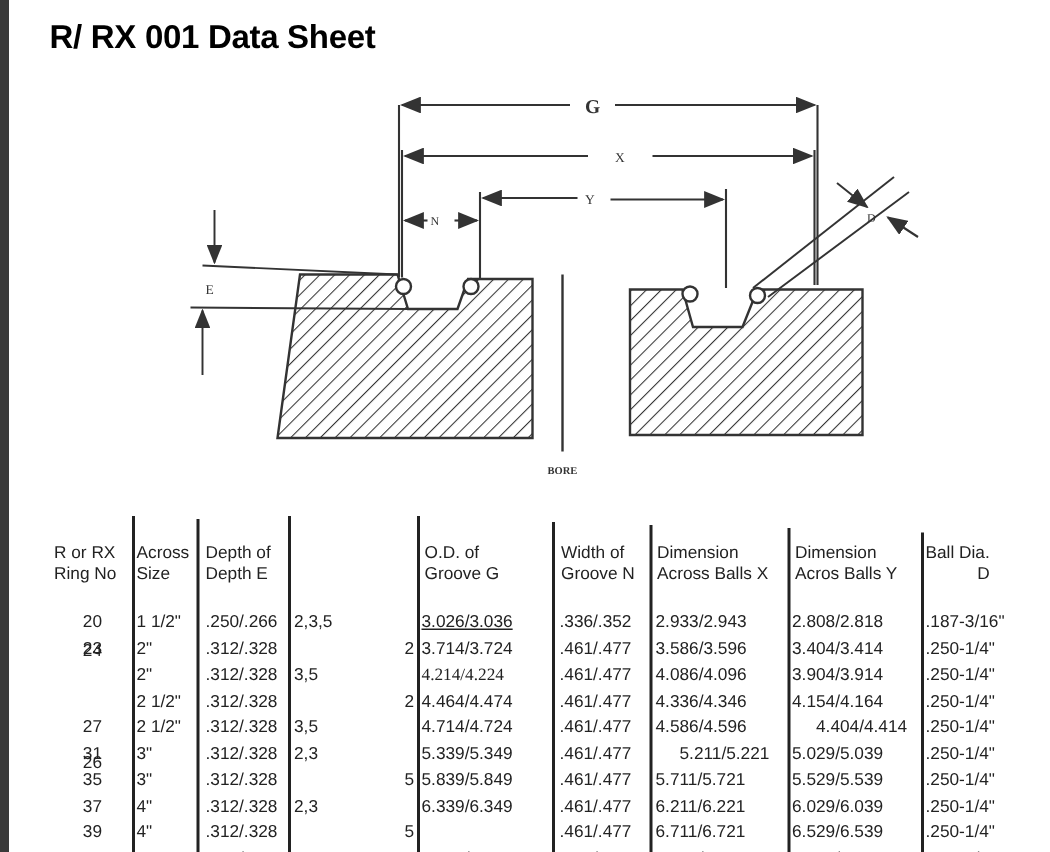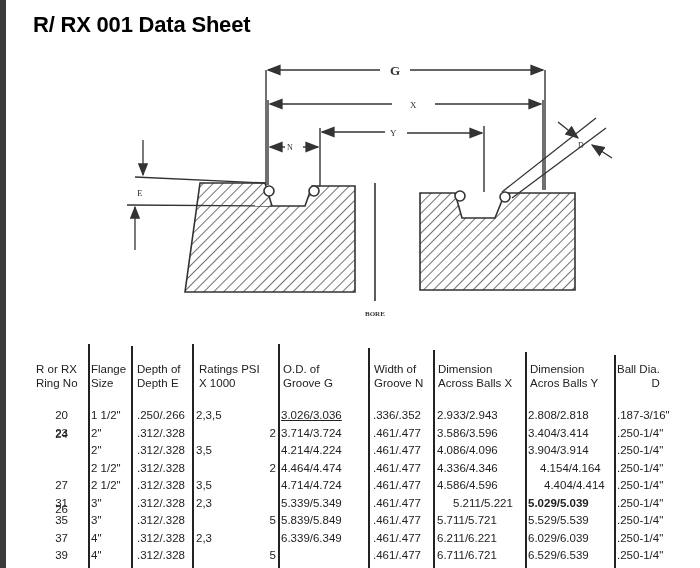--- a/index.html
+++ b/index.html
@@ -116,30 +116,26 @@
   <div class="vline" style="left:368px; top:8px; height:220px;"></div>
   <div class="vline" style="left:433px; top:10px; height:218px;"></div>
   <div class="vline" style="left:525px; top:12px; height:216px;"></div>
   <div class="vline" style="left:614px; top:15px; height:213px;"></div>
 
   <div class="hdr" style="left:36px;">
     <div>R or RX</div>
     <div>Ring No</div>
   </div>
   <div class="hdr" style="left:91px;">
-    <div>Flange</div>
+    <div>Across</div>
     <div>Size</div>
   </div>
   <div class="hdr" style="left:137px;">
     <div>Depth of</div>
     <div>Depth E</div>
-  </div>
-  <div class="hdr" style="left:199px;">
-    <div>Ratings PSI</div>
-    <div>X 1000</div>
   </div>
   <div class="hdr" style="left:283px;">
     <div>O.D. of</div>
     <div>Groove G</div>
   </div>
   <div class="hdr" style="left:374px;">
     <div>Width of</div>
     <div>Groove N</div>
   </div>
   <div class="hdr" style="left:438px;">
@@ -179,36 +175,36 @@
         <div class="cell " style="left: 437px; top: 84.5px;">3.586/3.596</div>
         <div class="cell " style="left: 528px; top: 84.5px;">3.404/3.414</div>
         <div class="cell " style="left: 617px; top: 84.5px;">.250-1/4"</div>
       </div>
       <div>
         <div class="cell ringno" style="left: 34px; top: 86px;">24</div>
         <div class="cell " style="left: 91px; top: 102px;">2"</div>
         <div class="cell " style="left: 137px; top: 102px;">.312/.328</div>
         <div class="cell " style="left: 196px; top: 102px;">3,5</div>
         <div class="cell extra" style="left: 266px; top: 102px;"></div>
-        <div class="cell " style="left: 281px; top: 102px;">4.214/4.224</div>
+        <div class="cell " style="left: 281px; top: 102px; font-family: Liberation Serif, serif;">4.214/4.224</div>
         <div class="cell " style="left: 373px; top: 102px;">.461/.477</div>
         <div class="cell " style="left: 437px; top: 102px;">4.086/4.096</div>
         <div class="cell " style="left: 528px; top: 102px;">3.904/3.914</div>
         <div class="cell " style="left: 617px; top: 102px;">.250-1/4"</div>
       </div>
       <div>
         <div class="cell ringno" style="left: 34px; top: 119.5px; margin-top: 41px;">26</div>
         <div class="cell " style="left: 91px; top: 119.5px;">2 1/2"</div>
         <div class="cell " style="left: 137px; top: 119.5px;">.312/.328</div>
         <div class="cell " style="left: 196px; top: 119.5px;"></div>
         <div class="cell extra" style="left: 266px; top: 119.5px;">2</div>
         <div class="cell " style="left: 281px; top: 119.5px;">4.464/4.474</div>
         <div class="cell " style="left: 373px; top: 119.5px;">.461/.477</div>
         <div class="cell " style="left: 437px; top: 119.5px;">4.336/4.346</div>
-        <div class="cell " style="left: 528px; top: 119.5px; margin-left: 12px;">4.154/4.164</div>
+        <div class="cell " style="left: 528px; top: 119.5px;">4.154/4.164</div>
         <div class="cell " style="left: 617px; top: 119.5px;">.250-1/4"</div>
       </div>
       <div>
         <div class="cell ringno" style="left: 34px; top: 137px;">27</div>
         <div class="cell " style="left: 91px; top: 137px;">2 1/2"</div>
         <div class="cell " style="left: 137px; top: 137px;">.312/.328</div>
         <div class="cell " style="left: 196px; top: 137px;">3,5</div>
         <div class="cell extra" style="left: 266px; top: 137px;"></div>
         <div class="cell " style="left: 281px; top: 137px;">4.714/4.724</div>
         <div class="cell " style="left: 373px; top: 137px;">.461/.477</div>
@@ -218,21 +214,21 @@
       </div>
       <div>
         <div class="cell ringno" style="left: 34px; top: 154.5px;">31</div>
         <div class="cell " style="left: 91px; top: 154.5px;">3"</div>
         <div class="cell " style="left: 137px; top: 154.5px;">.312/.328</div>
         <div class="cell " style="left: 196px; top: 154.5px;">2,3</div>
         <div class="cell extra" style="left: 266px; top: 154.5px;"></div>
         <div class="cell " style="left: 281px; top: 154.5px;">5.339/5.349</div>
         <div class="cell " style="left: 373px; top: 154.5px;">.461/.477</div>
         <div class="cell " style="left: 437px; top: 154.5px; margin-left: 16px;">5.211/5.221</div>
-        <div class="cell " style="left: 528px; top: 154.5px; font-weight: bold;">5.029/5.039</div>
+        <div class="cell " style="left: 528px; top: 154.5px;">5.029/5.039</div>
         <div class="cell " style="left: 617px; top: 154.5px;">.250-1/4"</div>
       </div>
       <div>
         <div class="cell ringno" style="left: 34px; top: 172px;">35</div>
         <div class="cell " style="left: 91px; top: 172px;">3"</div>
         <div class="cell " style="left: 137px; top: 172px;">.312/.328</div>
         <div class="cell " style="left: 196px; top: 172px;"></div>
         <div class="cell extra" style="left: 266px; top: 172px;">5</div>
         <div class="cell " style="left: 281px; top: 172px;">5.839/5.849</div>
         <div class="cell " style="left: 373px; top: 172px;">.461/.477</div>

